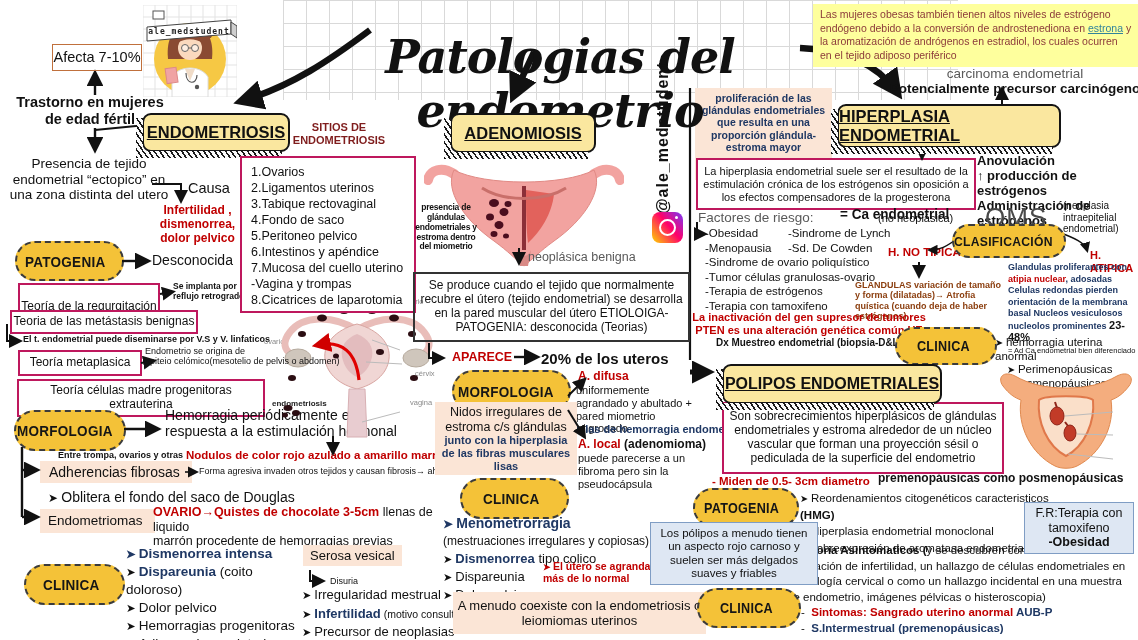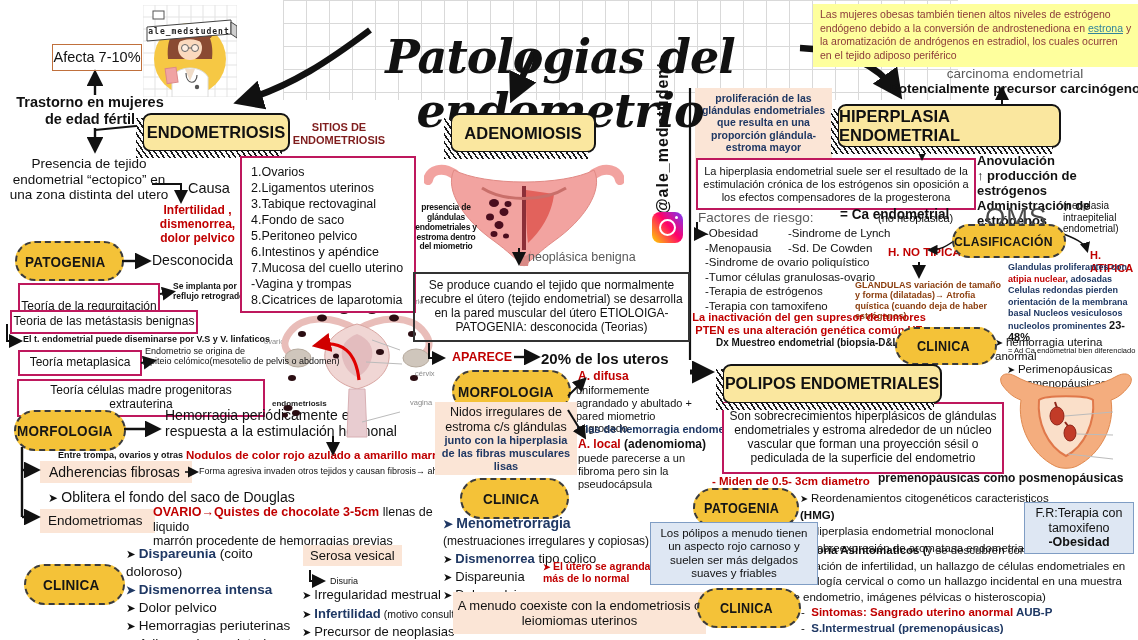--- a/index.html
+++ b/index.html
@@ -11,21 +11,21 @@
   .red{color:#C00000;}
   .navy{color:#1F3864;}
   .gray{color:#595959;}
   .maroon{color:#7F1D1D;}
   .brown{color:#8B3E0E;}
   .cond{display:inline-block;transform:scaleX(.9);transform-origin:left center;}
   .pill{position:absolute;display:flex;align-items:center;justify-content:center;
         background:#F4C238;border:2.2px dashed #3b3b3b;border-radius:26px;
         font-weight:bold;color:#161616;letter-spacing:.3px;}
   .hdr{position:absolute;display:flex;align-items:center;justify-content:center;
-       background:#FAE79F;border:2.5px solid #141414;border-radius:9px;font-weight:bold;}
+       background:#FAE79F;border:2.5px solid #141414;border-radius:9px;font-weight:bold;text-decoration:underline;}
   .hdr::before{content:"";position:absolute;left:-8px;top:3px;bottom:-8px;width:7px;
        background:repeating-linear-gradient(55deg,#1a1a1a 0 1.6px,#fafafa 1.6px 4.5px);}
   .hdr::after{content:"";position:absolute;left:-8px;right:6px;bottom:-8px;height:7px;
        background:repeating-linear-gradient(55deg,#1a1a1a 0 1.6px,#fafafa 1.6px 4.5px);}
   .obox{position:absolute;border:2px solid #be185d;background:#fff;}
   .pbox{position:absolute;background:#FBE5D6;}
   .bbox{position:absolute;background:#DEE7F3;border:1.5px solid #7F9DC4;}
   .tri::before{content:"➤ ";font-size:.85em;}
   .grid{position:absolute;left:283px;top:0;width:675px;height:100px;
         background-image:linear-gradient(#d9d9d9 1px,transparent 1px),
@@ -190,24 +190,24 @@
   <div class="pbox t" style="left:40px;top:509px;width:107px;padding:4px 0 4px 8px;font-size:13.5px">Endometriomas</div>
   <div class="t" style="left:153px;top:505px;width:290px;font-size:12.5px">
     <span class="b red">OVARIO→Quistes de chocolate 3-5cm</span><span> llenas de liquido</span>
     <div>marrón procedente de hemorragias previas</div>
   </div>
 
   <div class="pill" style="left:24px;top:564px;width:97px;height:37px;font-size:15px">
       <span class="cond">CLINICA</span>
     </div>
   <div class="t" style="left:126px;top:545px;width:185px;font-size:13.5px;line-height:18px">
+    <div class="tri b navy">Dismenorrea intensa</div>
     <div class="tri"><span class="b navy">Dispareunia</span><span> (coito doloroso)</span></div>
-    <div class="tri b navy">Dismenorrea intensa</div>
     <div class="tri">Dolor pelvico</div>
-    <div class="tri">Hemorragias periuterinas</div>
+    <div class="tri">Hemorragias progenitoras</div>
     <div class="tri">Adherencias periuterinas</div>
   </div>
   <div class="pbox t" style="left:303px;top:545px;width:92px;padding:3px 0 3px 7px;font-size:13px">Serosa vesical</div>
   <div class="t" style="left:330px;top:576px;font-size:9px">Disuria</div>
   <div class="t" style="left:302px;top:586px;width:190px;font-size:13px;line-height:17.5px">
     <div class="tri">Irregularidad mestrual</div>
     <div class="tri"><span class="b navy">Infertilidad</span><span style="font-size:10.5px"> (motivo consulta)</span></div>
     <div class="tri">Precursor de neoplasias</div>
   </div>
 

